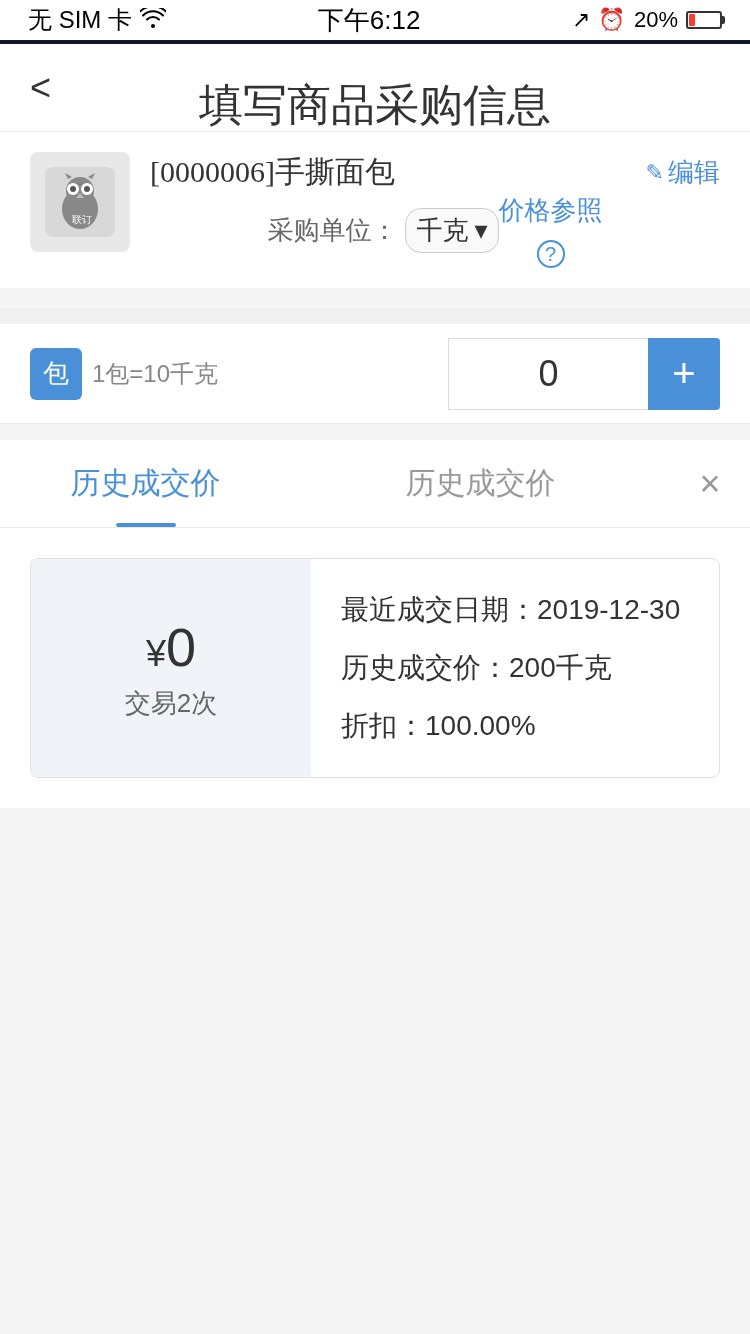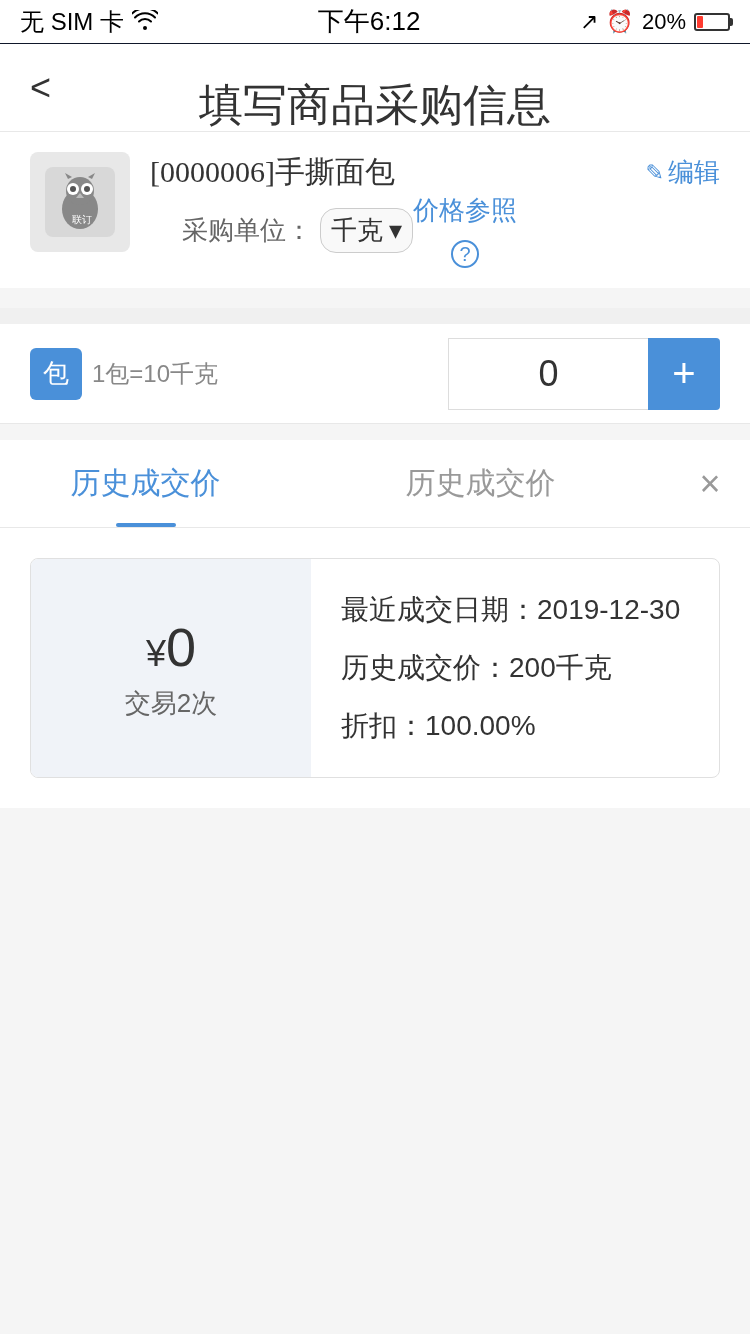--- a/index.html
+++ b/index.html
@@ -15,24 +15,24 @@
     }
 
     
     .status-bar {
       width: 750px;
       height: 44px;
       background: #fff;
       display: flex;
       align-items: center;
       justify-content: space-between;
-      padding: 0 20px;
+      padding: 0 28px;
       font-size: 24px;
       color: #000;
-      border-bottom: 1px solid #0f172a;
+      border-bottom: 4px solid #0f172a;
     }
     .status-left {
       display: flex;
       align-items: center;
       gap: 8px;
       font-size: 24px;
     }
     .status-center {
       font-size: 26px;
       font-weight: 500;
@@ -145,22 +145,21 @@
       align-items: center;
       gap: 4px;
       cursor: pointer;
     }
     .edit-icon {
       font-size: 22px;
     }
     .unit-row {
       display: flex;
       align-items: center;
-      justify-content: flex-start;
-      margin-left: 32px;
+      justify-content: center;
     }
     .unit-label {
       font-size: 26px;
       color: #666;
     }
     .unit-select {
       display: inline-flex;
       align-items: center;
       border: 1px solid #ccc;
       border-radius: 16px;

